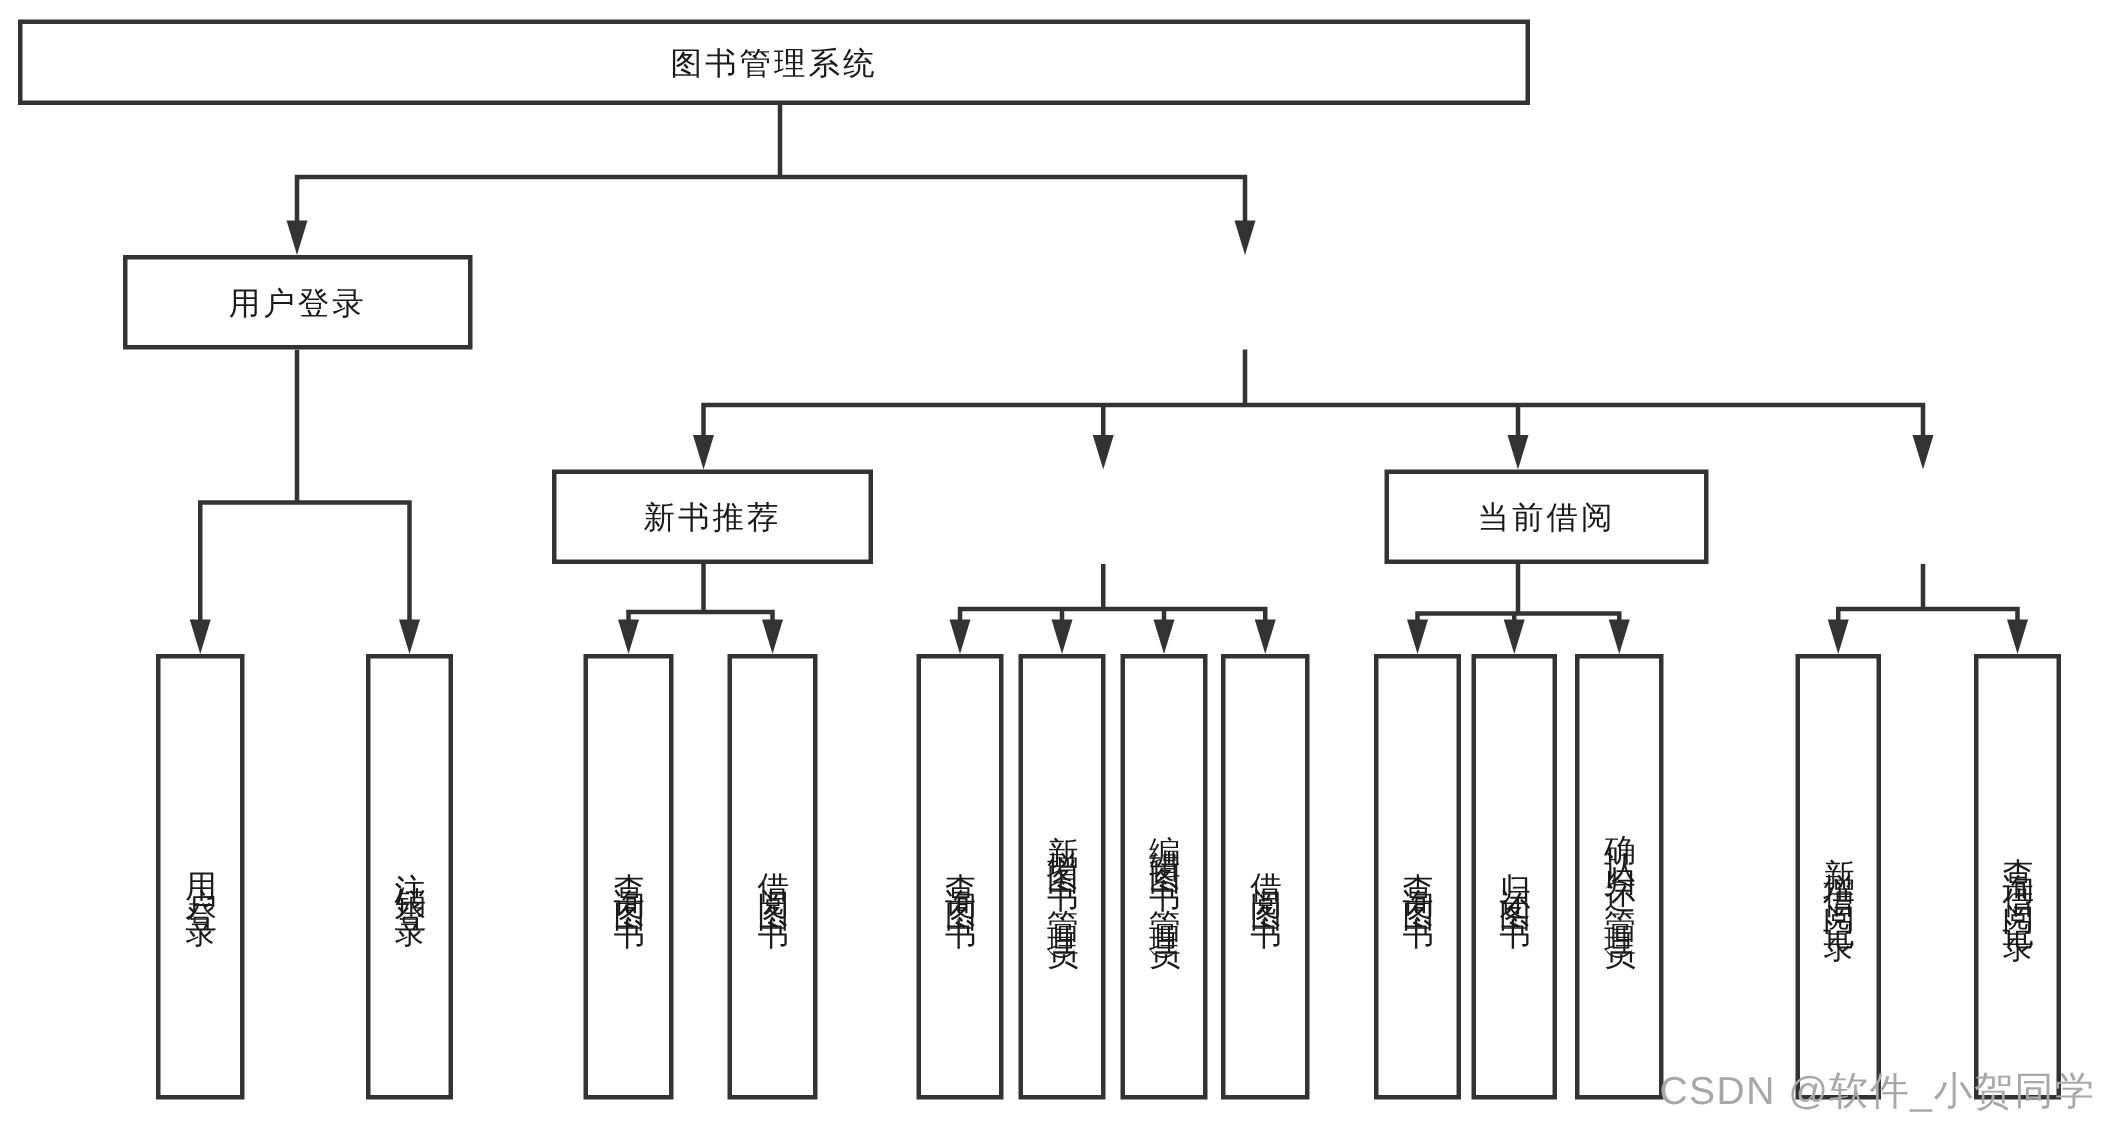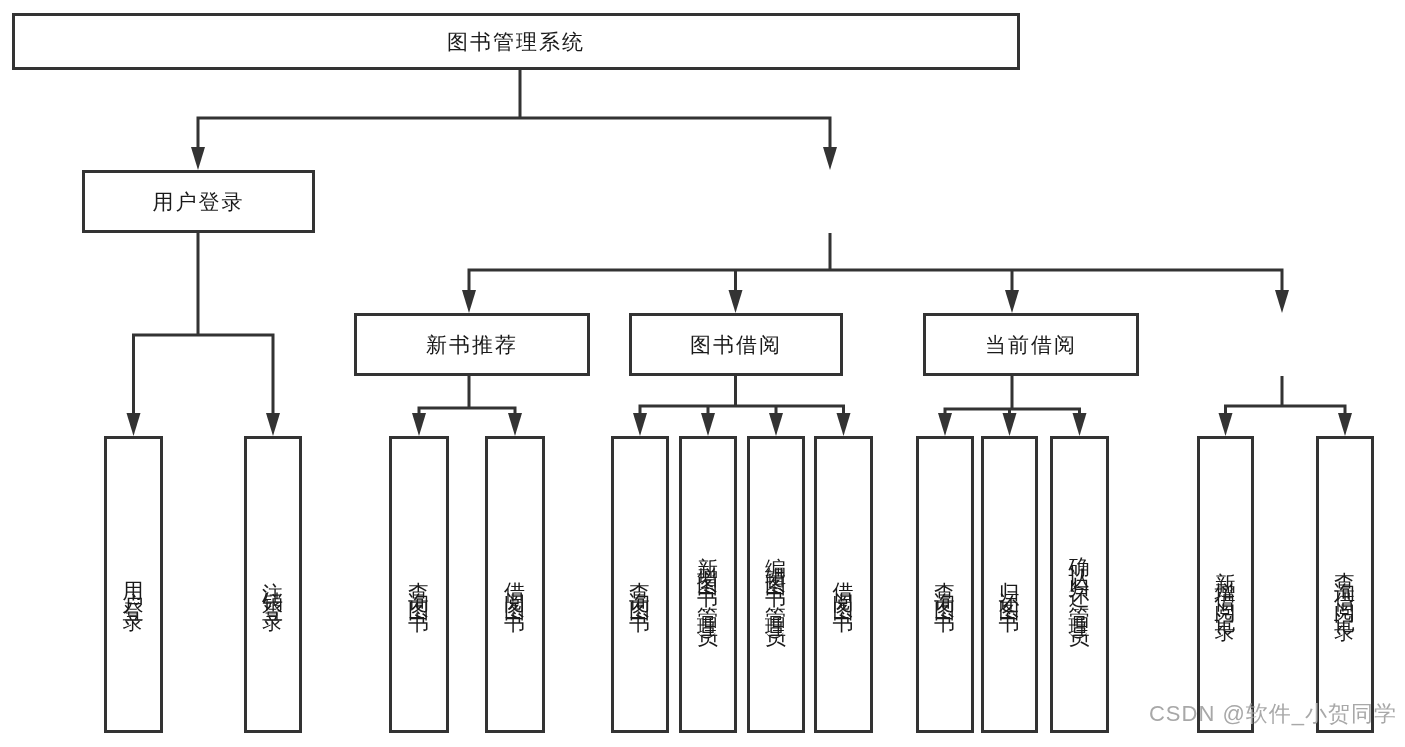--- a/index.html
+++ b/index.html
@@ -35,22 +35,22 @@
   .node.v span{
     writing-mode:vertical-rl;
     text-orientation:mixed;
     font-size:21px;
     letter-spacing:10px;
     line-height:1.1;
     color:var(--text);
   }
   .watermark{
     position:absolute;
-    right:8px;bottom:18px;
-    font-size:22px;
+    right:8px;bottom:2px;
+    font-size:26px;
     letter-spacing:1px;
     color:var(--wm);
     z-index:5;
     white-space:nowrap;
   }
 </style>
 </head>
 <body>
 
 <div class="stage">
@@ -106,25 +106,22 @@
   </svg>
 
   <div class="node h" style="left:12px;top:13px;width:1008px;height:57px">
     <span>图书管理系统</span>
   </div>
 
   <div class="node h" style="left:82px;top:170px;width:233px;height:63px">
     <span>用户登录</span>
   </div>
 
-  <div class="node h" style="left:354px;top:313px;width:236px;height:63px">
+  <div class="node h" style="left:368px;top:313px;width:214px;height:63px">
     <span>新书推荐</span>
-  </div>
-  <div class="node h" style="left:629px;top:313px;width:214px;height:63px">
-    <span>图书借阅</span>
   </div>
   <div class="node h" style="left:923px;top:313px;width:216px;height:63px">
     <span>当前借阅</span>
   </div>
 
   <div class="node v" style="left:104px;top:436px;width:59px;height:297px">
     <span>用户登录</span>
   </div>
   <div class="node v" style="left:244px;top:436px;width:58px;height:297px">
     <span>注销登录</span>

